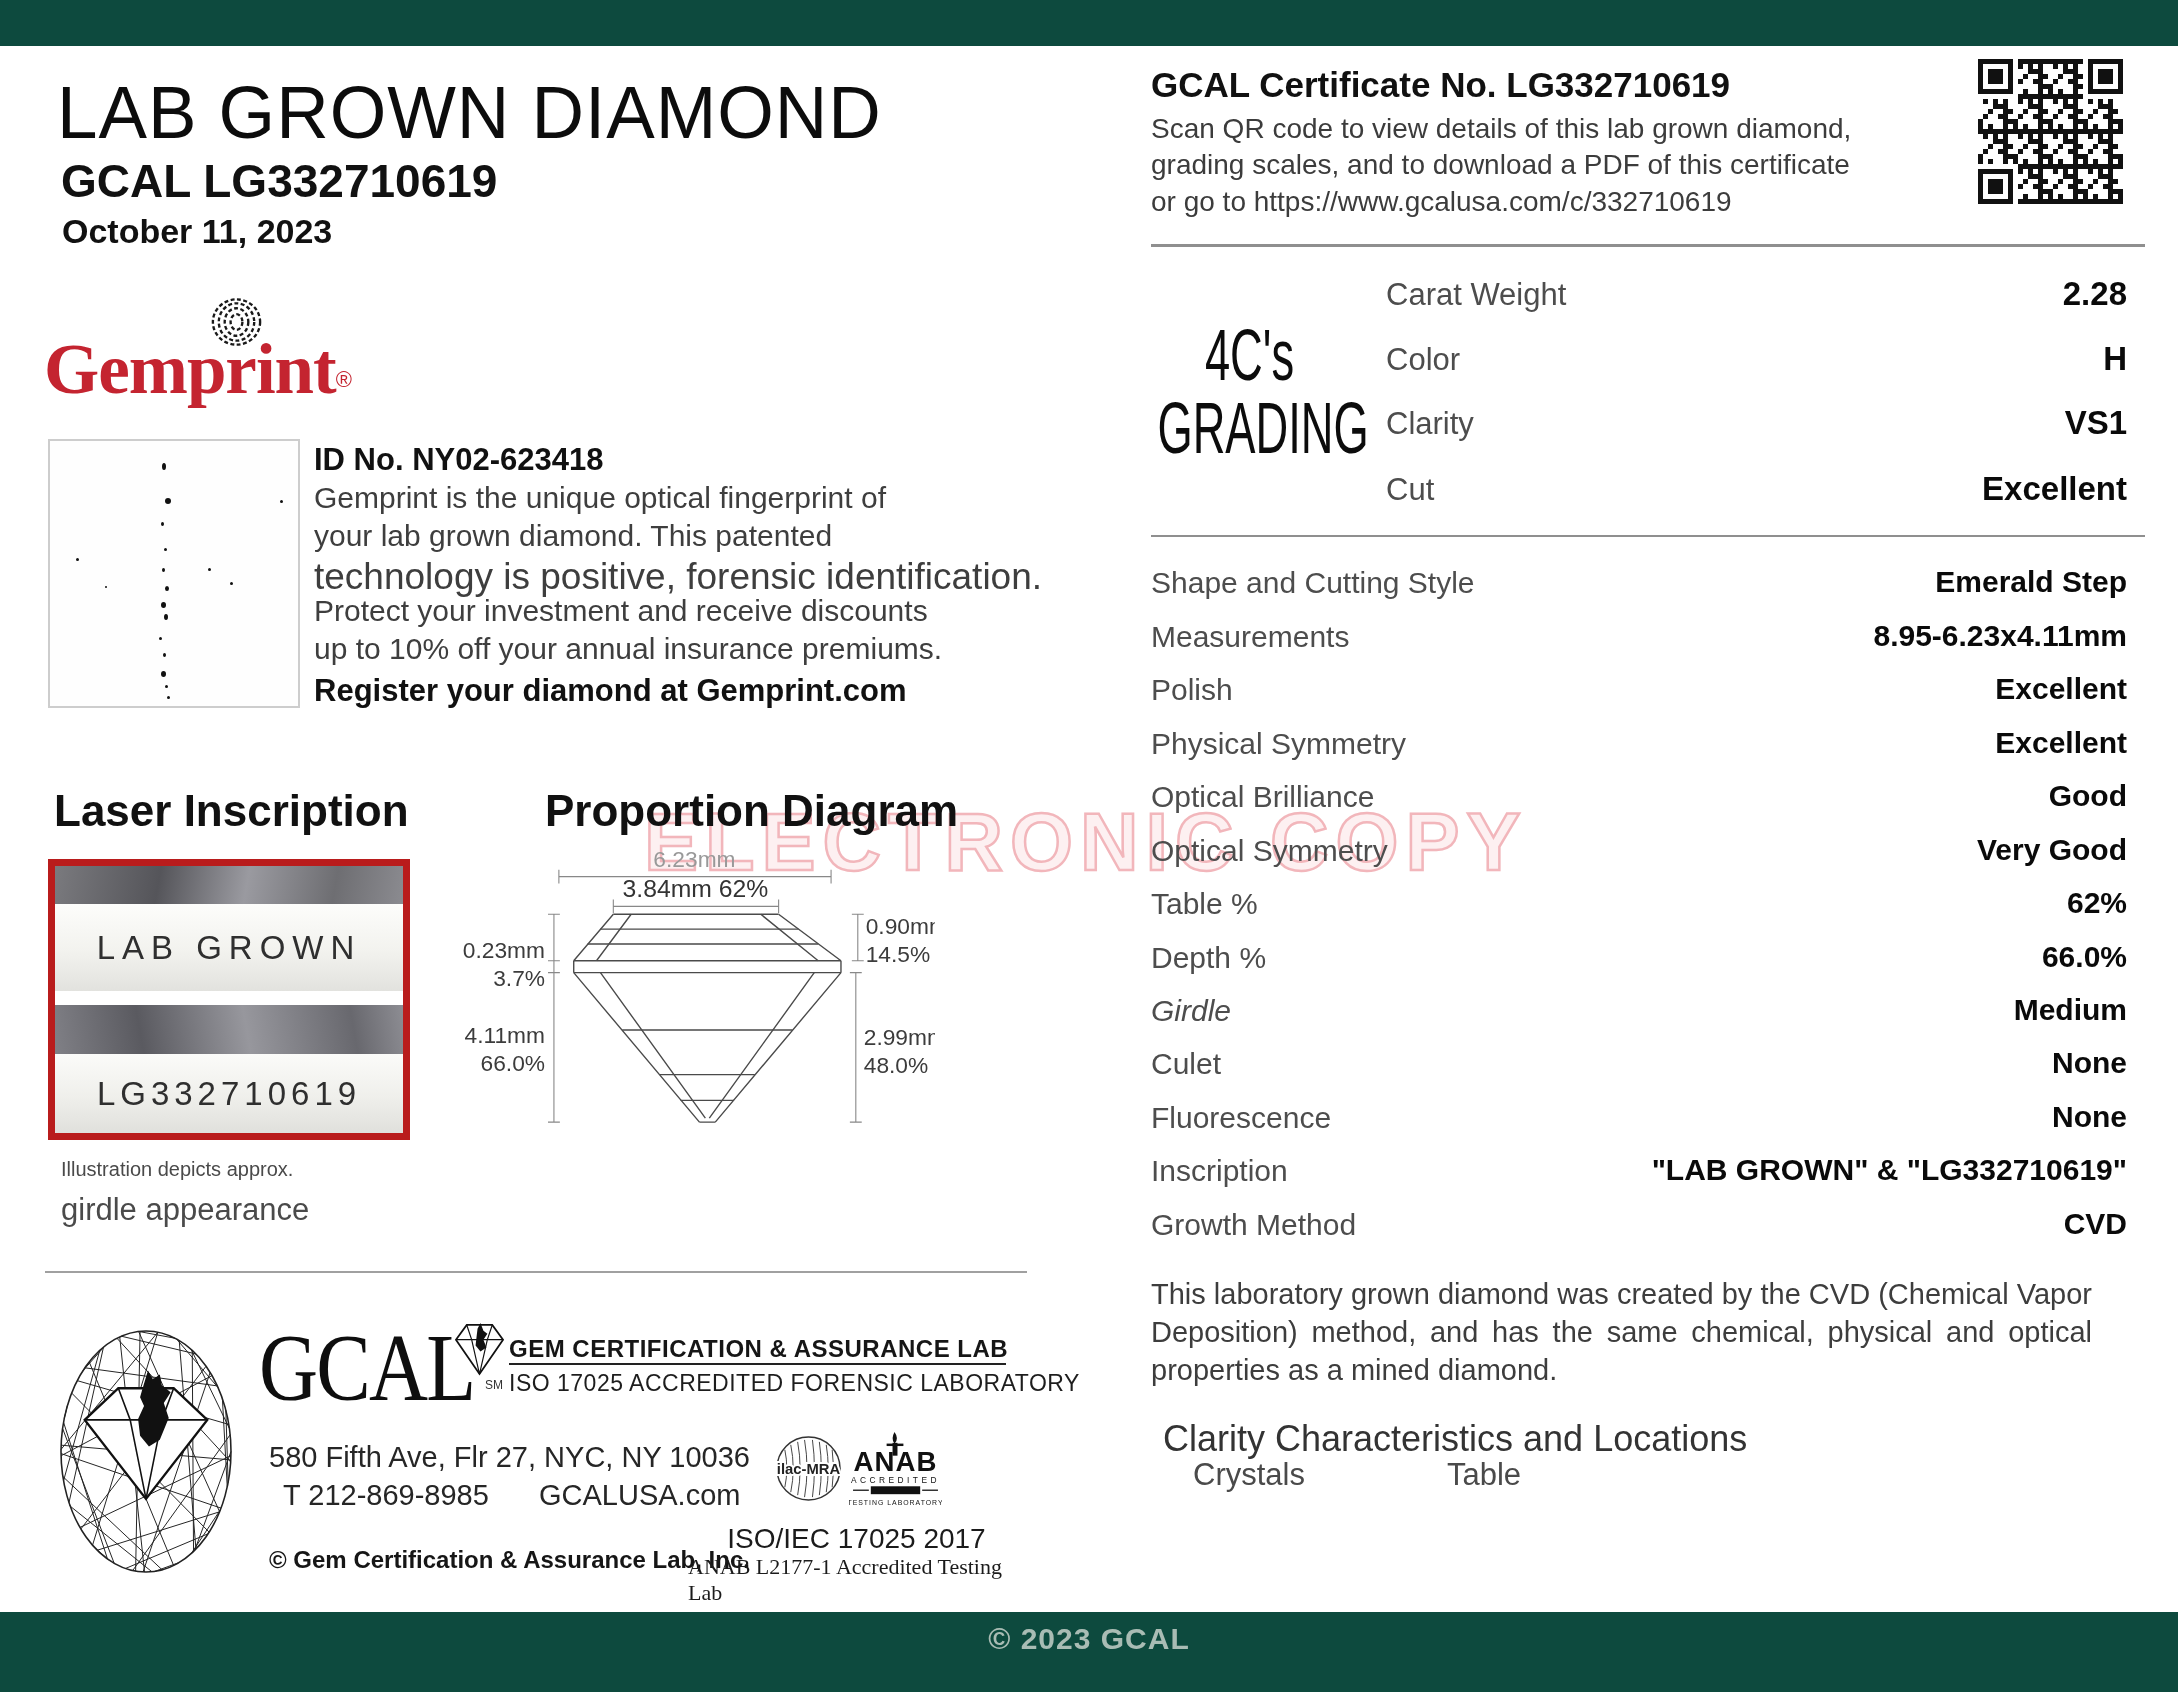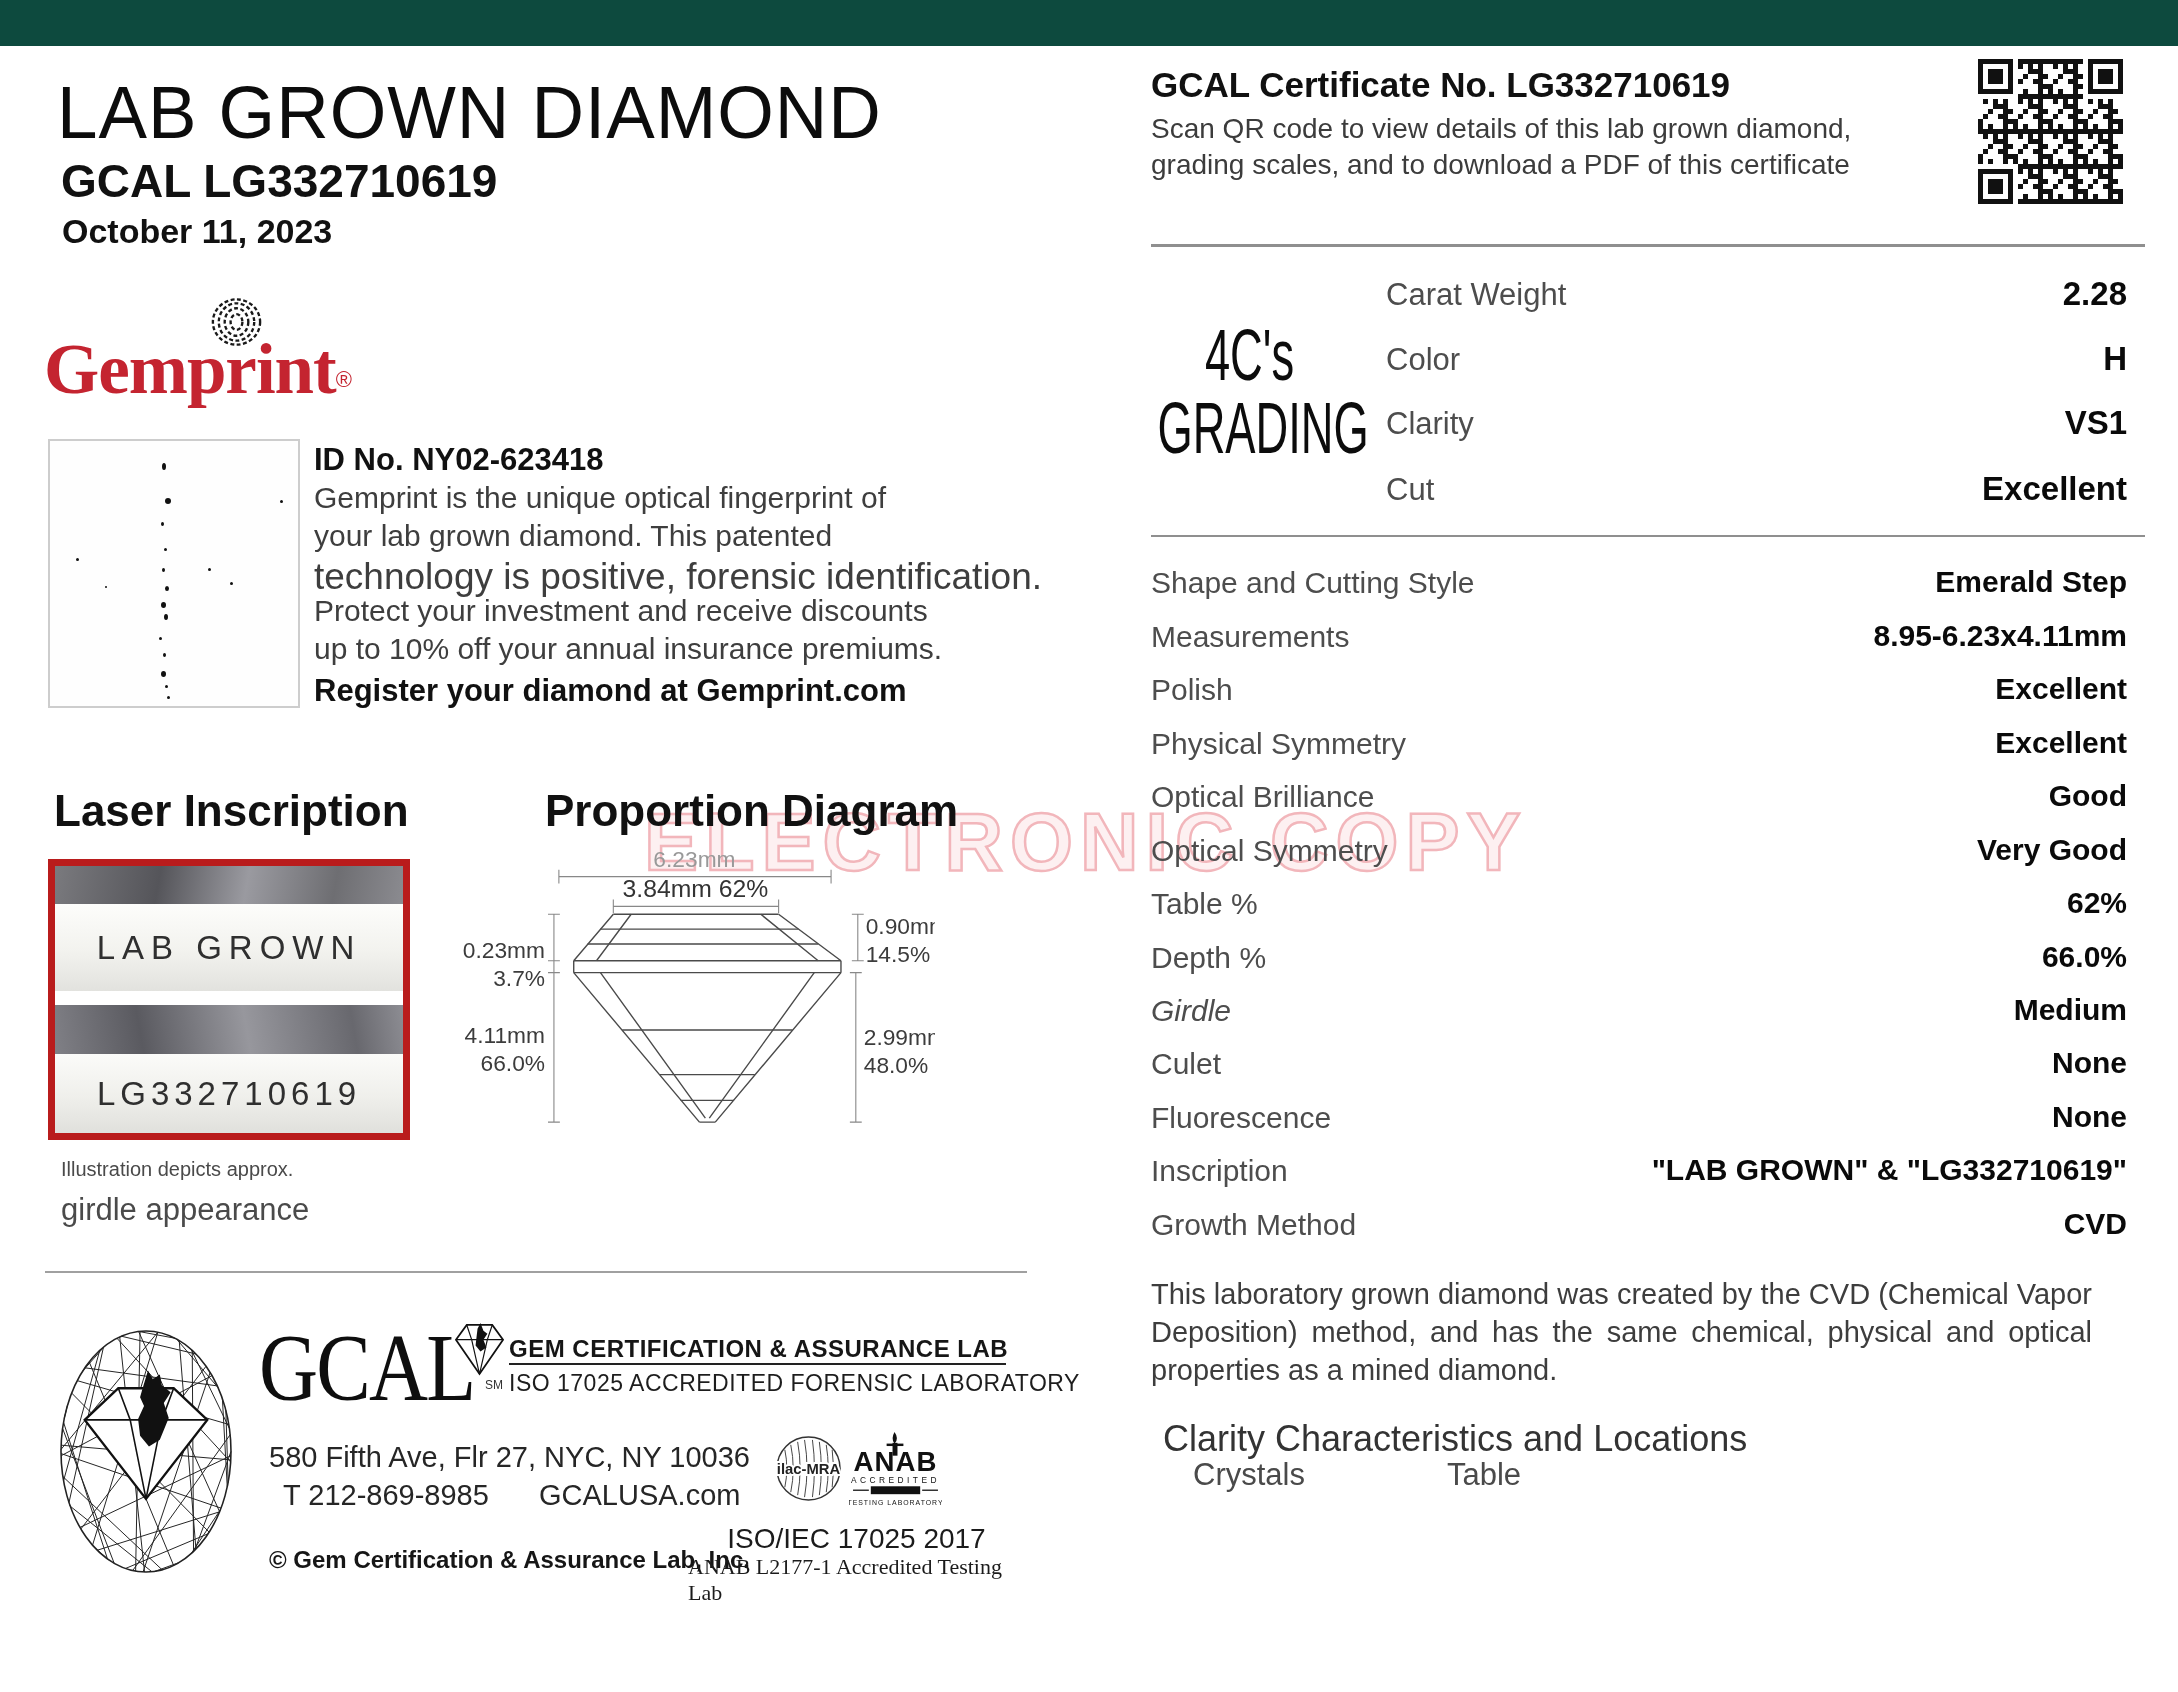--- a/index.html
+++ b/index.html
@@ -214,20 +214,21 @@
     <rect x="22" y="57" width="50" height="8" fill="#111"></rect>
     <text x="47" y="76" text-anchor="middle" font-size="7" letter-spacing="1" fill="#111">TESTING LABORATORY</text>
   </svg>
 
   <div class="abs" style="left:708px;top:1523px;width:297px;text-align:center;font-size:28px;color:#1b1b1b;">ISO/IEC 17025 2017</div>
   <div class="abs" style="left:688px;top:1554px;width:337px;font-size:22px;color:#1b1b1b;font-family:Liberation Serif, serif;">ANAB L2177-1 Accredited Testing Lab</div>
 
   <div class="abs" style="left:1151px;top:65px;font-size:35px;font-weight:700;">GCAL Certificate No. LG332710619</div>
   <div class="abs" style="left:1151px;top:149px;font-size:28px;color:#3c3c3c;">grading scales, and to download a PDF of this certificate</div>
   <div class="abs" style="left:1151px;top:113px;font-size:28px;color:#3c3c3c;">Scan QR code to view details of this lab grown diamond,</div>
+  <div class="abs" style="left:1151px;top:186px;font-size:28px;color:#3c3c3c;">or go to https://www.gcalusa.com/c/332710619</div>
 
   <svg class="abs" style="left:1978px;top:59px;" width="145" height="145" viewBox="0 0 145 145">
     <rect x="0" y="0" width="145" height="145" fill="#fff"></rect>
     <g id="qr-modules" fill="#111">
         <rect x="40" y="0" width="5" height="5"></rect>
         <rect x="45" y="0" width="5" height="5"></rect>
         <rect x="50" y="0" width="5" height="5"></rect>
         <rect x="55" y="0" width="5" height="5"></rect>
         <rect x="60" y="0" width="5" height="5"></rect>
         <rect x="65" y="0" width="5" height="5"></rect>
@@ -614,15 +615,19 @@
   <div class="abs val" style="right:51px;top:1153px;">"LAB GROWN" &amp; "LG332710619"</div>
   <div class="abs lbl" style="left:1151px;top:1208px;">Growth Method</div>
   <div class="abs val" style="right:51px;top:1207px;">CVD</div>
 
   <div class="abs" style="left:1151px;top:1275px;width:941px;font-size:29px;line-height:38px;color:#3d3d3d;text-align:justify;">This laboratory grown diamond was created by the CVD (Chemical Vapor Deposition) method, and has the same chemical, physical and optical properties as a mined diamond.</div>
 
   <div class="abs" style="left:1163px;top:1418px;font-size:36px;color:#333;">Clarity Characteristics and Locations</div>
   <div class="abs" style="left:1193px;top:1457px;font-size:31px;color:#4a4a4a;">Crystals</div>
   <div class="abs" style="left:1447px;top:1457px;font-size:31px;color:#4a4a4a;">Table</div>
 
+  <div class="abs band" style="top:1612px;height:81px;">
+    <div style="width:2178px;text-align:center;margin-top:10px;font-size:30px;font-weight:700;
+                color:#a9bcb4;letter-spacing:1px;">© 2023 GCAL</div>
+  </div>
 
 </div>
 
 
 </body></html>

